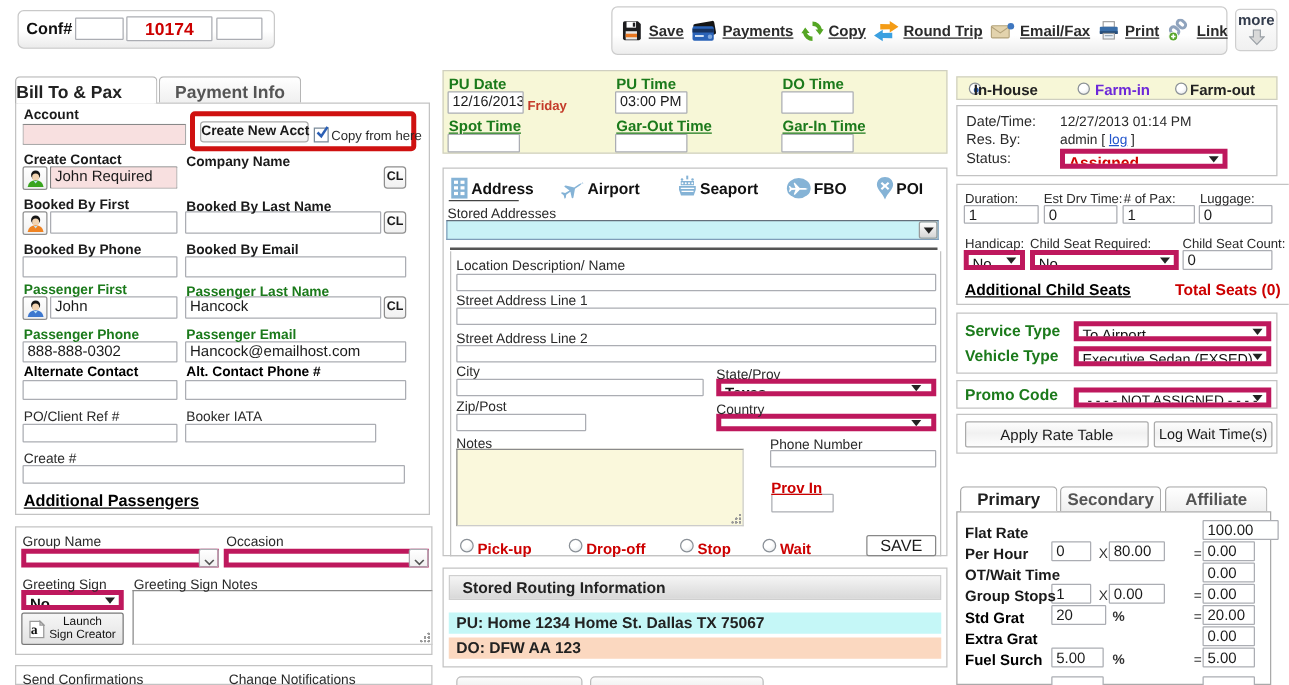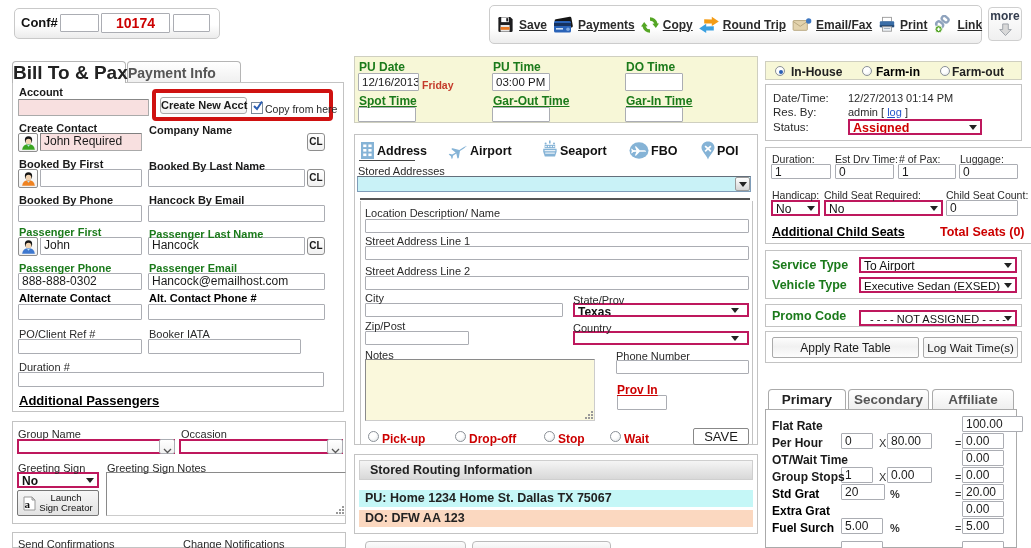--- a/index.html
+++ b/index.html
@@ -2,21 +2,21 @@
 <html><head><meta charset="utf-8"><style>
 *{margin:0;padding:0;box-sizing:border-box}
 html,body{width:1031px;height:548px;background:#fff;font-family:"Liberation Sans",sans-serif;position:relative;overflow:hidden}
 .ab{position:absolute;white-space:nowrap}
 .inp{position:absolute;background:#fff;border:1px solid #abadb3;border-radius:1px;font-size:12px;color:#1a1a1a;padding:1px 3px;white-space:nowrap;overflow:hidden;line-height:13px}
 .lbl{position:absolute;font-size:11px;font-weight:bold;color:#1a1a1a;white-space:nowrap;line-height:11px;z-index:2}
 .pln{position:absolute;font-size:11px;font-weight:normal;color:#2a2a2a;white-space:nowrap;line-height:11px;z-index:2}
 .grn{color:#1b7a1b}.blu{color:#000000}.red{color:#cc0000}
 .panel{position:absolute;border:1px solid #c3c3c3;background:#fff}
 .ylw{background:#f7f7d7;border:1px solid #cfcfc0}
-.dd{position:absolute;background:#fff;border:2px solid #be185d;font-size:12px;color:#111;padding:1px 3px;white-space:nowrap;overflow:hidden;line-height:12px}
+.dd{position:absolute;background:#fff;border:4px solid #be185d;font-size:12px;color:#111;padding:1px 3px;white-space:nowrap;overflow:hidden;line-height:12px}
 .dd .ar{position:absolute;right:3px;top:50%;margin-top:-2px;width:0;height:0;border-left:4px solid transparent;border-right:4px solid transparent;border-top:5px solid #222}
 .btn{position:absolute;background:linear-gradient(#fff,#f1f1f1);border:1px solid #8e8e8e;border-radius:2px;text-align:center;color:#1a1a1a}
 .rad{position:absolute;width:11px;height:11px;border-radius:50%;border:1px solid #8a9097;background:radial-gradient(circle at 35% 30%,#fff 40%,#dfe3e6)}
 .tbi{display:flex;align-items:center;gap:4px}
 .tbi b{font-size:12px;color:#2b2b2b;text-decoration:underline;letter-spacing:0}
 .grip{position:absolute;right:1px;bottom:1px;width:8px;height:8px;background:
 radial-gradient(circle at 7px 1px,#999 1px,transparent 1.2px),
 radial-gradient(circle at 7px 4px,#999 1px,transparent 1.2px),
 radial-gradient(circle at 4px 4px,#999 1px,transparent 1.2px),
 radial-gradient(circle at 7px 7px,#999 1px,transparent 1.2px),
@@ -97,22 +97,22 @@
       <b>Link</b>
     </span>
 </div>
 <div class="ab" style="left:988px;top:7px;width:34px;height:34px;border:1px solid #cfcfcf;border-radius:4px;background:linear-gradient(#ffffff,#f0f0f0);text-align:center">
 <div style="font-size:12px;font-weight:bold;color:#333c4d;line-height:14px;margin-top:1px">more</div>
 <svg width="13" height="14" viewBox="0 0 14 15">
       <path d="M4 1 h6 v6 h3.2 L7 13.5 L0.8 7 H4 Z" fill="#d9d9d9" stroke="#9aa0a6" stroke-width="1"></path>
     </svg>
 </div>
 
-<div class="ab" style="left:12px;top:61px;width:114px;height:22px;background:#fff;border:1px solid #b5b5b5;border-bottom:none;border-radius:4px 4px 0 0;z-index:3;text-align:right;font-size:19px;font-weight:bold;color:#222;line-height:22px">Bill To &amp; Pax</div>
-<div class="ab" style="left:127px;top:61px;width:114px;height:22px;background:linear-gradient(#ffffff,#efefef);border:1px solid #b5b5b5;border-bottom:none;border-radius:4px 4px 0 0;font-size:14px;font-weight:bold;color:#555;line-height:22px">Payment Info</div>
+<div class="ab" style="left:12px;top:61px;width:114px;height:22px;background:#fff;border:1px solid #b5b5b5;border-bottom:none;border-radius:4px 4px 0 0;z-index:3;text-align:left;font-size:14px;font-weight:bold;color:#222;line-height:22px">Bill To &amp; Pax</div>
+<div class="ab" style="left:127px;top:61px;width:114px;height:22px;background:linear-gradient(#ffffff,#efefef);border:1px solid #b5b5b5;border-bottom:none;border-radius:4px 4px 0 0;text-align:center;font-size:14px;font-weight:bold;color:#555;line-height:22px">Payment Info</div>
 
 <div class="panel" style="left:12px;top:82px;width:332px;height:330px;z-index:2">
  <div class="lbl" style="left:6px;top:4px">Account</div>
  <div class="inp" style="left:5px;top:16px;width:131px;height:17px;background:#f8e0e0;border-color:#888 #aaa #aaa #aaa"></div>
  <div class="ab" style="left:139px;top:6px;width:181px;height:32px;border:4px solid #cf1110;border-radius:4px;z-index:5"></div>
  <div class="btn" style="left:147px;top:14px;width:87px;height:17px;font-size:11px;font-weight:bold;line-height:15px;z-index:6;border-color:#aaa;border-radius:3px;white-space:nowrap">Create New Acct</div>
  <div class="ab" style="left:238px;top:19px;width:12px;height:12px;background:#fff;border:1px solid #7a8a99;z-index:6"></div>
  <svg class="ab" style="left:239px;top:17px;z-index:7" width="12" height="12" viewBox="0 0 12 12">
       <path d="M2 6 L5 9 L10 1.5" fill="none" stroke="#2b5fb4" stroke-width="2"></path>
     </svg>
@@ -135,21 +135,21 @@
         <circle cx="8" cy="5.3" r="3.9" fill="#151515"></circle>
         <circle cx="8" cy="7" r="3" fill="#f2d4b2"></circle>
         <path d="M1.2 15.6 q.9-5.8 6.8-5.8 t6.8 5.8 Z" fill="#ef8322"></path>
         <path d="M6.4 10.4 l1.6 2.2 1.6-2.2 Z" fill="#bde4f7"></path>
       </svg></div>
  <div class="inp" style="left:27px;top:86px;width:102px;height:18px"></div>
  <div class="inp" style="left:135px;top:86px;width:157px;height:18px"></div>
  <div class="btn" style="left:294px;top:86px;width:18px;height:18px;font-size:10px;font-weight:bold;line-height:16px;border-radius:3px">CL</div>
 
  <div class="lbl" style="left:6px;top:112px">Booked By Phone</div>
- <div class="lbl" style="left:136px;top:112px">Hancock By Email</div>
+ <div class="lbl" style="left:136px;top:112px">Booked By Email</div>
  <div class="inp" style="left:5px;top:122px;width:124px;height:17px"></div>
  <div class="inp" style="left:135px;top:122px;width:177px;height:17px"></div>
 
  <div class="lbl grn" style="left:6px;top:144px">Passenger First</div>
  <div class="lbl grn" style="left:136px;top:146px">Passenger Last Name</div>
  <div class="btn pbtn" style="left:5px;top:154px;width:20px;height:19px"><svg width="15" height="15" viewBox="0 0 16 16" style="margin-top:1px">
         <circle cx="8" cy="5.3" r="3.9" fill="#151515"></circle>
         <circle cx="8" cy="7" r="3" fill="#f2d4b2"></circle>
         <path d="M1.2 15.6 q.9-5.8 6.8-5.8 t6.8 5.8 Z" fill="#3e78cf"></path>
         <path d="M6.4 10.4 l1.6 2.2 1.6-2.2 Z" fill="#bde4f7"></path>
@@ -166,21 +166,21 @@
  <div class="lbl blu" style="left:6px;top:210px">Alternate Contact</div>
  <div class="lbl blu" style="left:136px;top:210px">Alt. Contact Phone #</div>
  <div class="inp" style="left:5px;top:221px;width:124px;height:16px"></div>
  <div class="inp" style="left:135px;top:221px;width:177px;height:16px"></div>
 
  <div class="pln" style="left:6px;top:246px">PO/Client Ref #</div>
  <div class="pln" style="left:136px;top:246px">Booker IATA</div>
  <div class="inp" style="left:5px;top:256px;width:124px;height:15px"></div>
  <div class="inp" style="left:135px;top:256px;width:153px;height:15px"></div>
 
- <div class="pln" style="left:6px;top:279px">Duration #</div>
+ <div class="pln" style="left:6px;top:279px">Create #</div>
  <div class="inp" style="left:5px;top:289px;width:306px;height:15px"></div>
 
  <div class="ab blu" style="left:6px;top:310px;font-size:13px;font-weight:bold;text-decoration:underline">Additional Passengers</div>
 </div>
 
 <div class="panel" style="left:12px;top:421px;width:334px;height:103px">
  <div class="pln" style="left:5px;top:7px">Group Name</div>
  <div class="dd" style="left:4px;top:17px;width:158px;height:15px"></div>
  <div class="btn" style="left:146px;top:17px;width:16px;height:15px;border-color:#abadb3"><svg width="9" height="6" viewBox="0 0 9 6" style="margin-top:4px">
         <path d="M1 1 l3.5 3.5 L8 1" fill="none" stroke="#555" stroke-width="1.3"></path>
@@ -320,23 +320,23 @@
  <div class="ab" style="left:4px;top:5px;width:394px;height:20px;background:linear-gradient(#f5f5f5,#d8d8d8);border:1px solid #cfcfcf;font-size:12.5px;font-weight:bold;color:#222;line-height:19px;padding-left:10px">Stored Routing Information</div>
  <div class="ab" style="left:4px;top:35px;width:394px;height:17px;background:#c5f7f7;font-size:12.5px;font-weight:bold;color:#222;line-height:17px;padding-left:6px">PU: Home 1234 Home St. Dallas TX 75067</div>
  <div class="ab" style="left:4px;top:55px;width:394px;height:17px;background:#fbd8c0;font-size:12.5px;font-weight:bold;color:#222;line-height:17px;padding-left:6px">DO: DFW AA 123</div>
 </div>
 <div class="ab" style="left:365px;top:541px;width:101px;height:12px;background:linear-gradient(#fcfcfc,#ededed);border:1px solid #bbb;border-radius:4px"></div>
 <div class="ab" style="left:472px;top:541px;width:139px;height:12px;background:linear-gradient(#fcfcfc,#ededed);border:1px solid #bbb;border-radius:4px"></div>
 
 <div class="ab ylw" style="left:765px;top:61px;width:257px;height:19px">
  <div class="rad" style="left:9px;top:4px;width:10px;height:10px"></div>
  <div class="ab" style="left:13px;top:8px;width:4px;height:4px;border-radius:50%;background:#2a5fb4"></div>
- <div class="ab" style="left:25px;top:3px;font-size:12px;font-weight:bold;color:#222">In-House</div>
+ <div class="ab" style="left:13px;top:3px;font-size:12px;font-weight:bold;color:#222">In-House</div>
  <div class="rad" style="left:96px;top:4px;width:10px;height:10px"></div>
- <div class="ab" style="left:110px;top:3px;font-size:12px;font-weight:bold;color:#000000">Farm-in</div>
+ <div class="ab" style="left:110px;top:3px;font-size:12px;font-weight:bold;color:#6d28d9">Farm-in</div>
  <div class="rad" style="left:174px;top:4px;width:10px;height:10px"></div>
  <div class="ab" style="left:186px;top:3px;font-size:12px;font-weight:bold;color:#222">Farm-out</div>
 </div>
 
 <div class="panel" style="left:765px;top:84px;width:257px;height:57px">
  <div class="pln" style="left:7px;top:8px;font-size:11.5px">Date/Time:</div>
  <div class="pln" style="left:82px;top:8px;font-size:11px">12/27/2013 01:14 PM</div>
  <div class="pln" style="left:7px;top:22px;font-size:11.5px">Res. By:</div>
  <div class="pln" style="left:82px;top:22px;font-size:11px">admin [ <span style="color:#2255cc;text-decoration:underline">log</span> ]</div>
  <div class="pln" style="left:7px;top:37px;font-size:11.5px">Status:</div>

